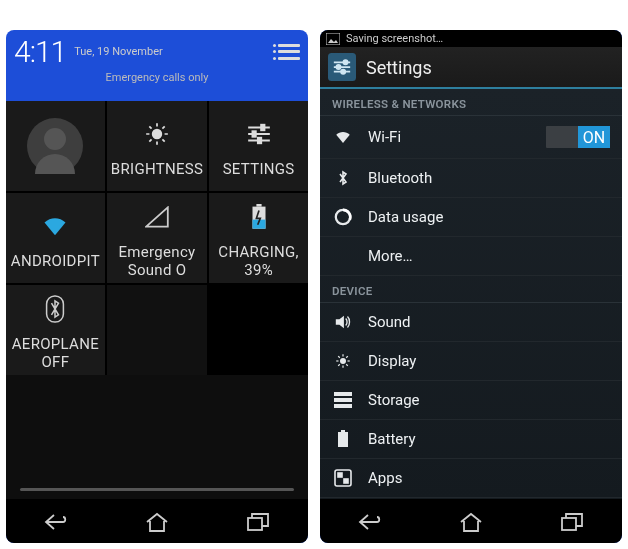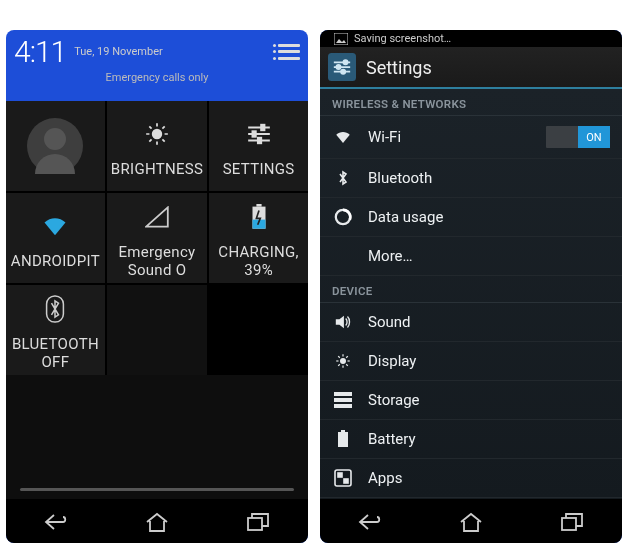--- a/index.html
+++ b/index.html
@@ -89,21 +89,21 @@
     content:""; width:40px;height:20px;border-radius:20px 20px 0 0;
     background:#555; position:absolute; bottom:0;
   }
   .left-content { flex:1; display:flex; flex-direction:column; background:#0e0e0e;}
   .scroll-indicator{
     height:3px; background:#555; margin:auto 14px 8px 14px; border-radius:2px;
   }
   
   .st-statusbar {
     display:flex; align-items:center; gap:6px;
-    font-size:11px; color:#ccc; padding:2px 14px;
+    font-size:11px; color:#ccc; padding:2px 6px;
     background:#000;
   }
   .st-header {
     display:flex; align-items:center; gap:10px;
     padding:6px 8px;
     border-bottom:2px solid #2e7f9e;
     background: linear-gradient(#222,#1a1a1a);
   }
   .st-header .title { font-size:18px; color:#eee; font-weight:400;}
   .settings-body {
@@ -120,21 +120,21 @@
     display:flex; align-items:center;
     padding:10px 12px;
     border-bottom:1px solid #22282d;
     font-size:15px; color:#eef1f3;
   }
   .row .icon-slot { width:22px; display:flex; justify-content:center; margin-right:14px;}
   .row.indent .icon-slot { visibility:hidden;}
   .row .label { flex:1; }
   .toggle {
     width:64px; height:22px; background:#3b3f43; position:relative;
-    font-size:11px; color:#cfd3d6; display:flex; align-items:center;
+    font-size:16px; color:#cfd3d6; display:flex; align-items:center;
     border-radius:1px;
   }
   .toggle .knob {
     width:32px; height:22px; display:flex; align-items:center; justify-content:center;
   }
   .toggle.on .knob.on { background:#2196d8; color:#fff;}
   .toggle.off .knob.off { background:#555; color:#ddd;}
   .toggle .knob.on{ margin-left:auto;}
   
   .navbar {
@@ -232,21 +232,21 @@
       </div>
 
 
       <div class="tile">
         <div class="icon-slot">
           <svg width="20" height="28" viewBox="0 0 16 24">
               <rect x="0.8" y="0.8" width="14.4" height="22.4" rx="7" fill="none" stroke="#ccc" stroke-width="1.3"></rect>
               <path d="M5 7 L11 17 L8 19 L8 5 L11 7 L5 17" fill="none" stroke="#ccc" stroke-width="1.3"></path>
             </svg>
         </div>
-        <span>BLUETOOTH OFF</span>
+        <span>AEROPLANE OFF</span>
       </div>
 
       <div class="tile" style="background:#111;"></div>
     </div>
     <div style="flex:1"></div>
     <div class="scroll-indicator"></div>
   </div>
 
   <div class="navbar">
     <div class="nav-btn">

